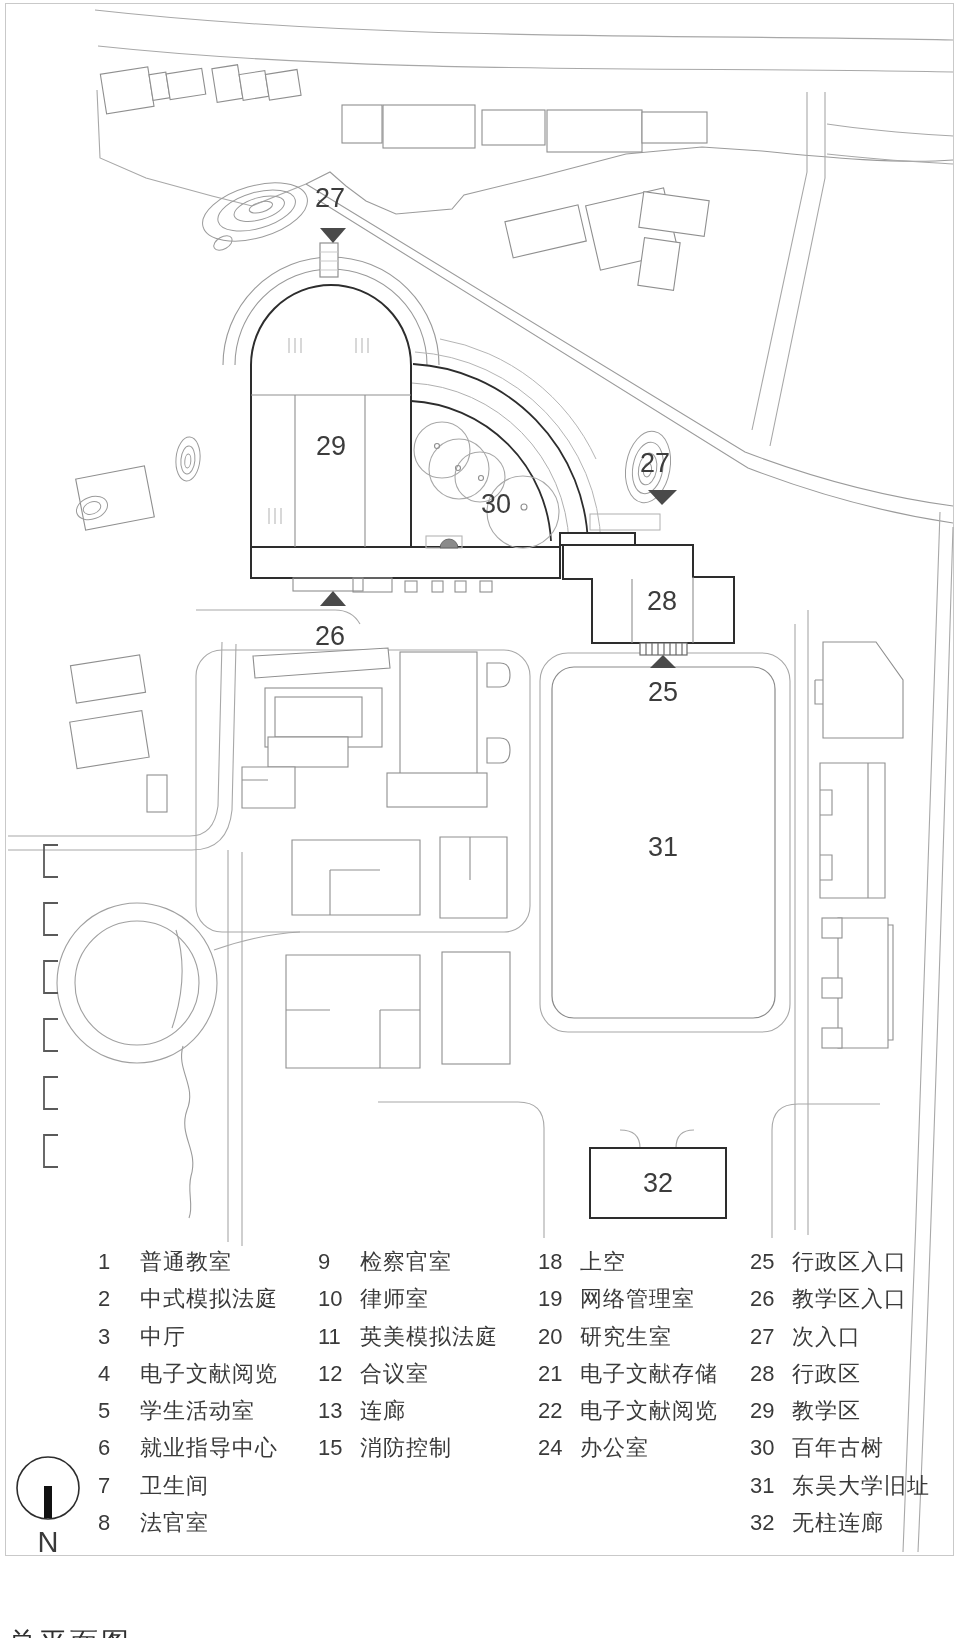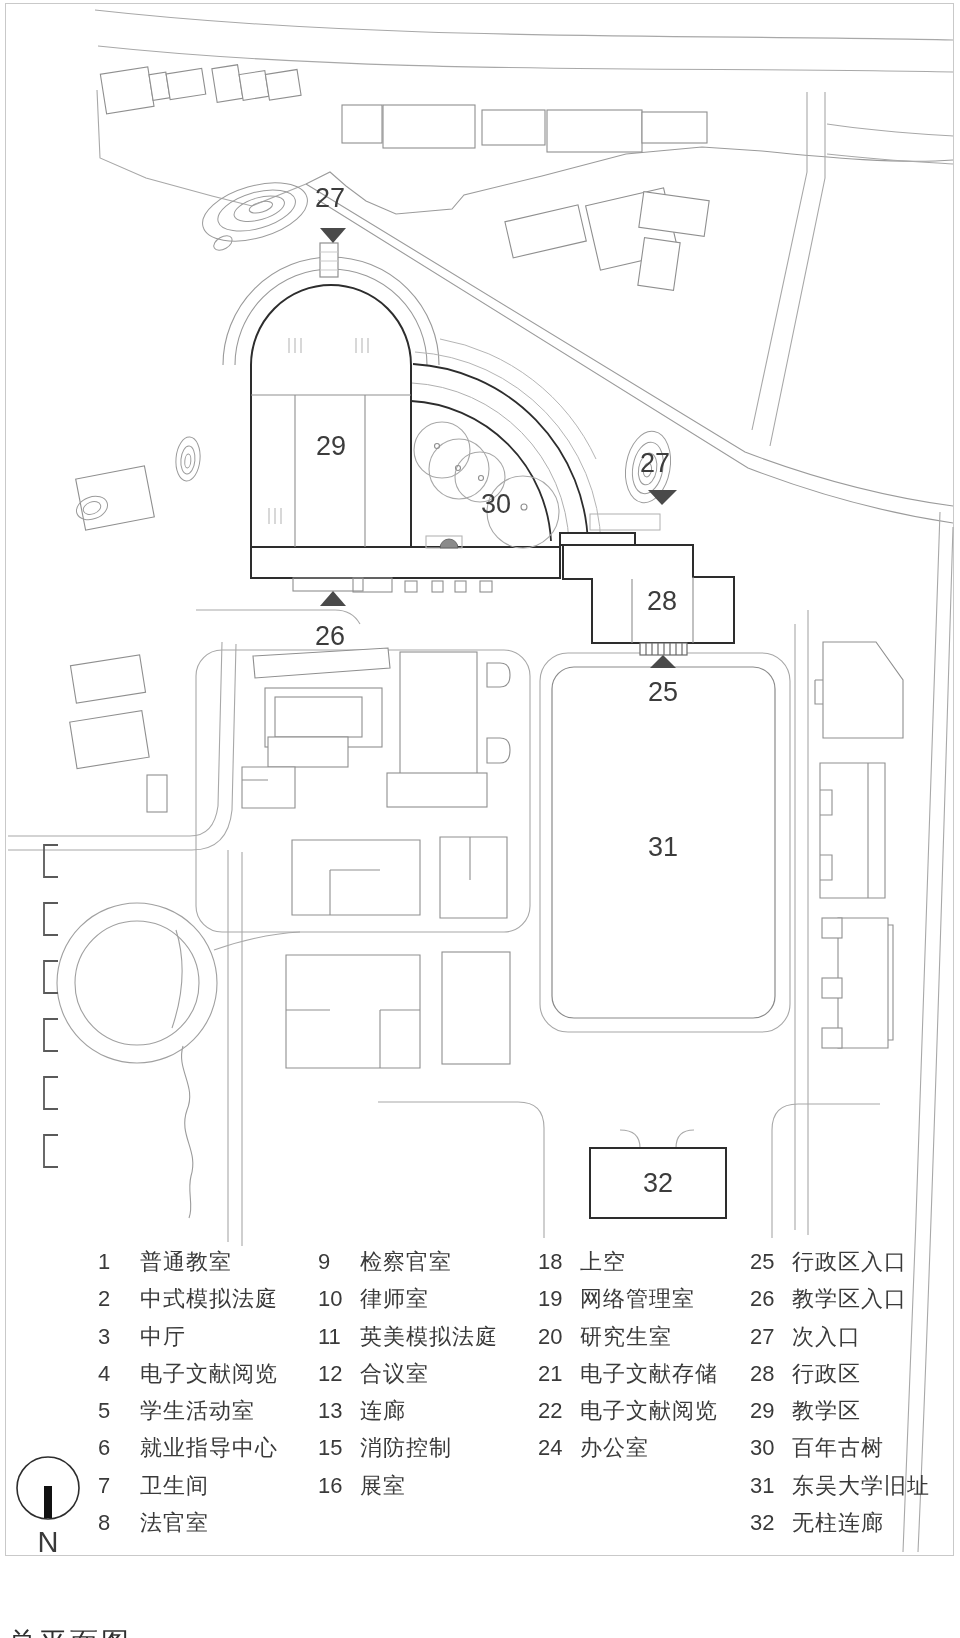--- a/index.html
+++ b/index.html
@@ -323,24 +323,20 @@
           <span class="ll">合议室</span>
         </div>
       <div class="lr">
           <span class="ln">13</span>
           <span class="ll">连廊</span>
         </div>
       <div class="lr">
           <span class="ln">15</span>
           <span class="ll">消防控制</span>
         </div>
-      <div class="lr">
-          <span class="ln">16</span>
-          <span class="ll">展室</span>
-        </div>
     </div>
     <div class="lcol c3">
       <div class="lr">
           <span class="ln">18</span>
           <span class="ll">上空</span>
         </div>
       <div class="lr">
           <span class="ln">19</span>
           <span class="ll">网络管理室</span>
         </div>

